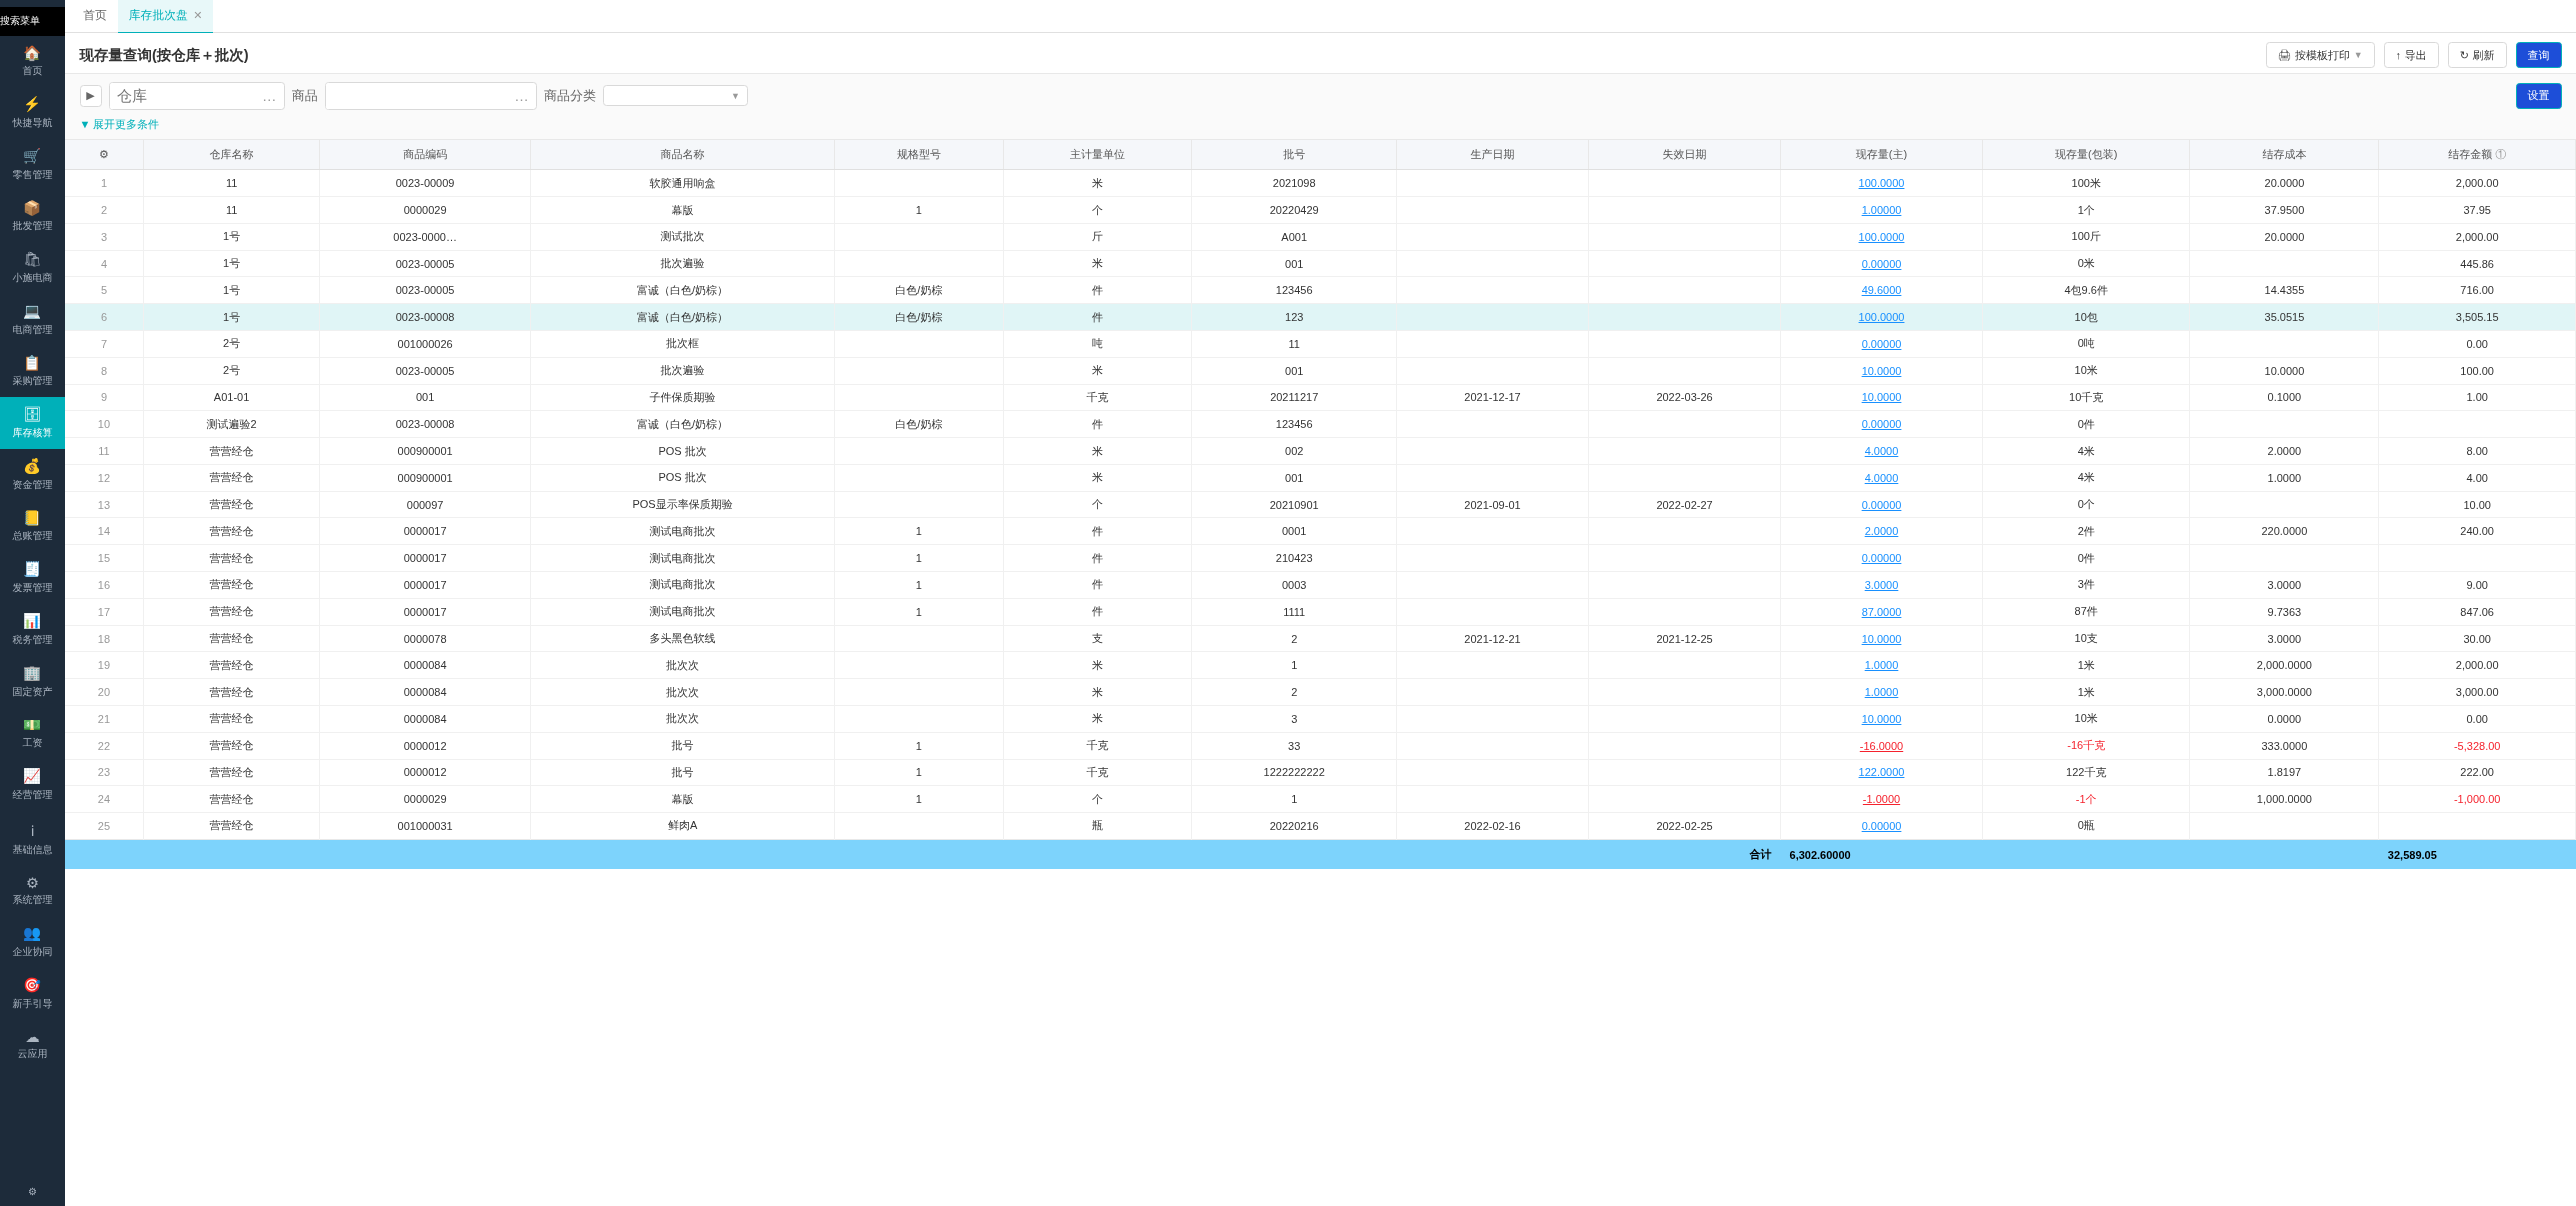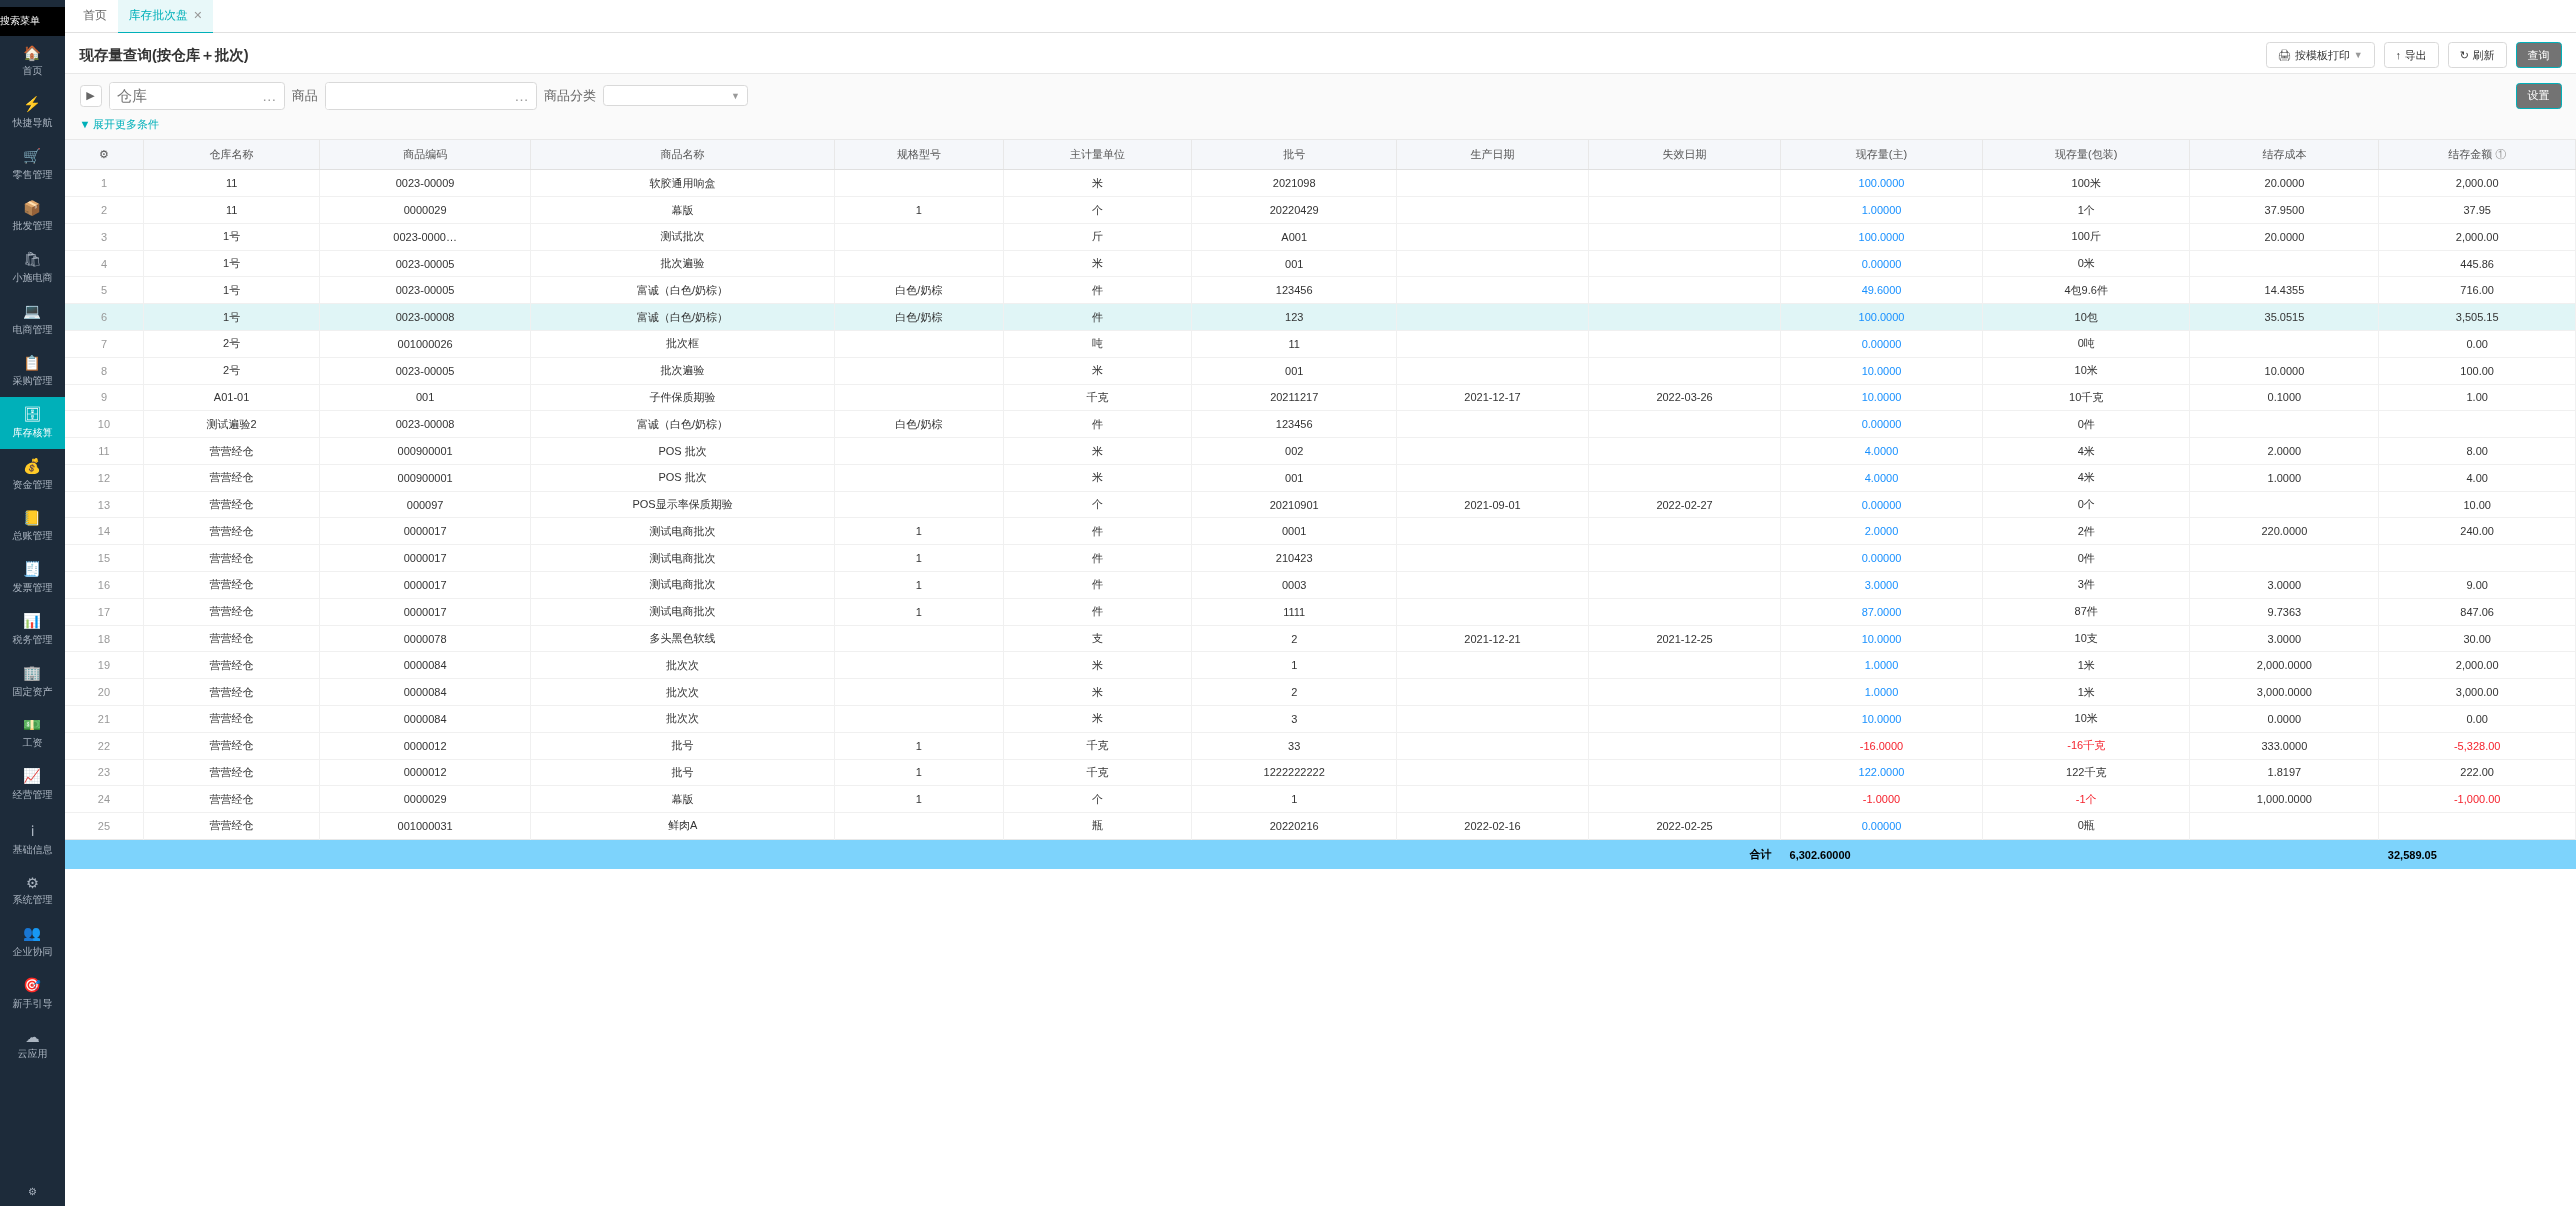--- a/index.html
+++ b/index.html
@@ -125,21 +125,21 @@
       cursor: pointer;
       font-size: 11px;
       border: 0.9px solid #d9d9d9;
       background: #fff;
       color: #333;
       display: flex;
       align-items: center;
       gap: 3.6px;
     }
     .btn-primary {
-      background: #737373;
+      background: #1d4ed8;
       color: #fff;
       border-color: #00b0b9;
       padding-left: 11px;
     }
 
     
     .filter-area {
       padding: 7.2px 14.5px;
       background: #fafafa;
       border-bottom: 0.9px solid #e8e8e8;
@@ -240,20 +240,21 @@
     tbody td {
       padding: 5.4px 9px;
       text-align: center;
       color: #333;
       border-right: 0.9px solid #f0f0f0;
       white-space: nowrap;
     }
     .text-link {
       color: #1890ff;
       cursor: pointer;
+      text-decoration: underline;
     }
     .text-red { color: #f5222d; }
     .tfoot-row td {
       background: #7dd3fc;
       font-weight: bold;
       border-top: 1.8px solid #e8e8e8;
       padding: 7.2px 9px;
     }
     .seq-col { color: #999; }
     .info-icon { color: #999; cursor: pointer; }

